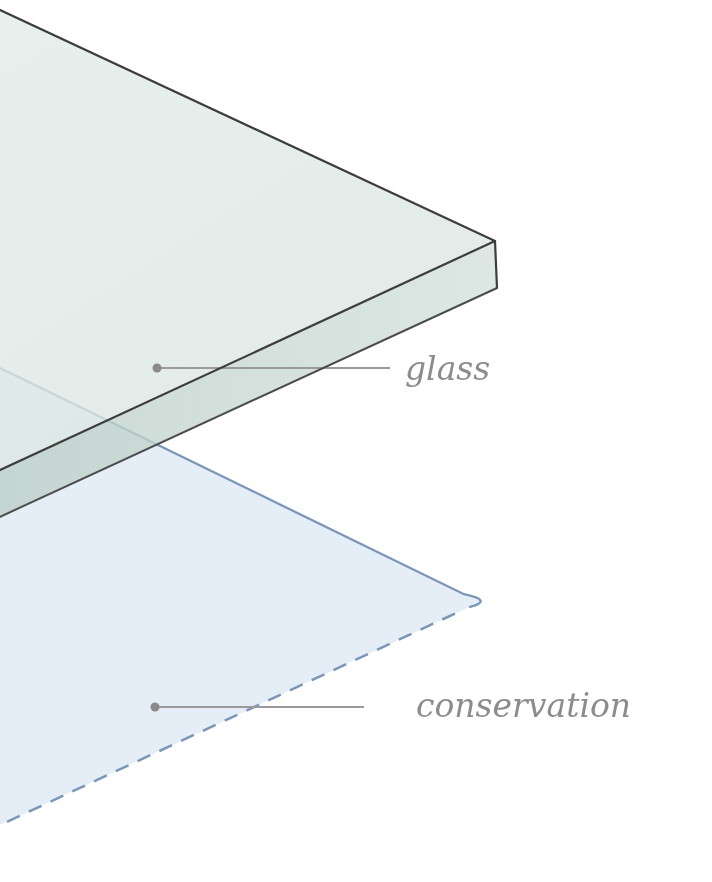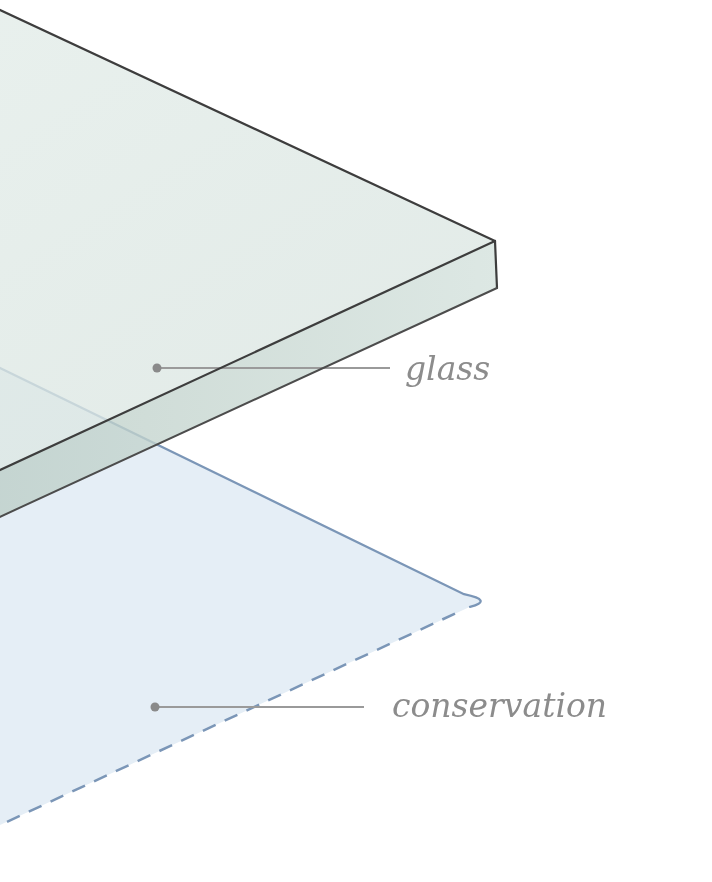--- a/index.html
+++ b/index.html
@@ -60,17 +60,17 @@
     <g fill="none" stroke-linecap="round">
       <line x1="-20" y1="0.7" x2="495" y2="241" stroke-width="2.2" stroke="#3d3d3d"></line>
       <line x1="495" y1="241" x2="-20" y2="479.3" stroke-width="2.2" stroke="#3d3d3d"></line>
       <line x1="495" y1="241" x2="497" y2="288" stroke-width="2.2" stroke="#3d3d3d"></line>
       <line x1="497" y1="288" x2="-20" y2="526" stroke-width="2" stroke="#4c4c4c"></line>
     </g>
   </svg>
 
   <div class="label" style="left:405px; top:349px;">glass</div>
 
-  <div class="label" style="left:392px; top:686px;">
+  <div class="label" style="left:416px; top:686px;">
     <span class="line">conservation</span>
   </div>
 
 </div>
 
 </body></html>

